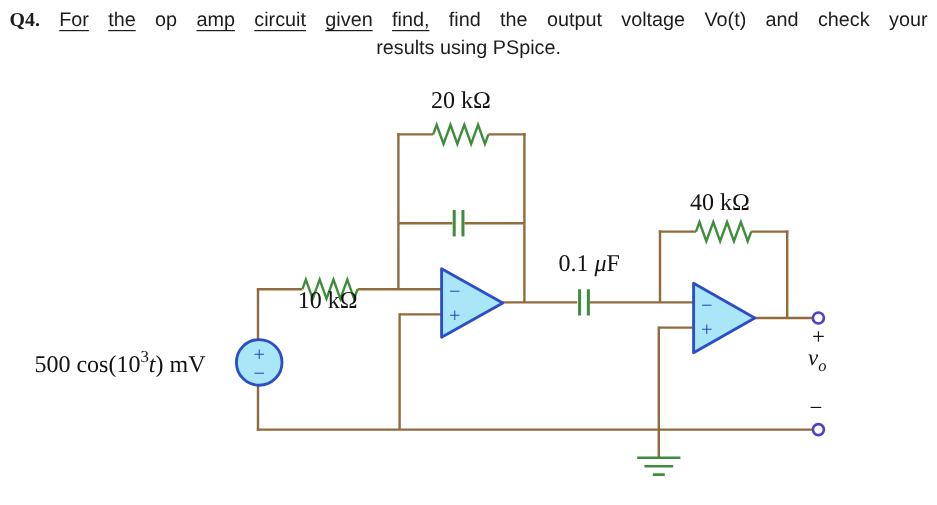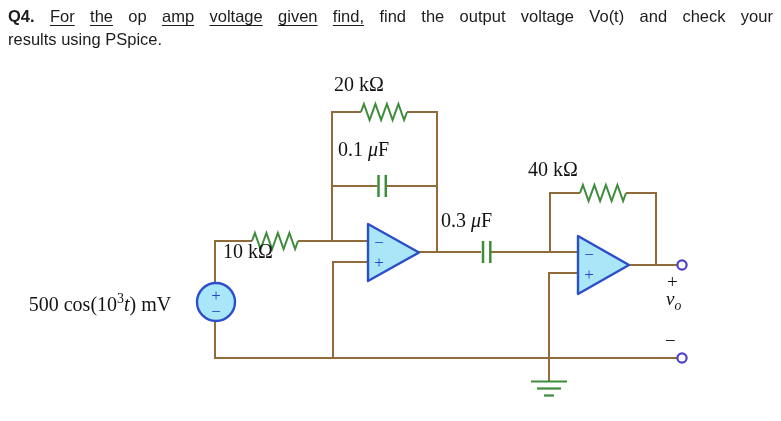--- a/index.html
+++ b/index.html
@@ -3,40 +3,40 @@
 <meta charset="utf-8">
 <style>
   html,body { margin:0; padding:0; }
   body {
     width:781px; height:421px; position:relative; background:#ffffff;
     font-family:"Liberation Sans", sans-serif; overflow:hidden;
   }
   .header { position:absolute; left:8px; top:5px; width:765px; color:#1c1c1c;
             font-size:16.5px; line-height:1.4; }
   .line1 { margin:0; text-align:justify; text-align-last:justify; }
-  .line2 { margin:0; }
-  .qbold { font-weight:bold; }
+  .line2 { margin:0;text-align:center; }
+  .qbold { font-weight:bold;font-family:Liberation Serif, serif; }
   .sq { text-decoration-line:underline; text-decoration-style:wavy;
         text-decoration-color:#4646cf; text-decoration-thickness:1px;
         text-underline-offset:3px;text-decoration:underline; }
   .stage { position:absolute; left:0; top:0; width:781px; height:421px; }
   svg.circuit { position:absolute; left:0; top:0; }
   .clabel { position:absolute; font-family:"Liberation Serif", serif;
-            font-size:20px; color:#131313; text-align:left; white-space:nowrap;
+            font-size:20px; color:#131313; text-align:center; white-space:nowrap;
             line-height:1.05; }
   .clabel sup { font-size:0.7em; }
   .clabel sub { font-size:0.72em; }
   .src-label { text-align:center; }
   .ital { font-style:italic; }
 </style>
 </head>
 <body>
 
 <div class="header">
-  <p class="line1"><span class="qbold">Q4.</span> <span class="sq">For</span> <span class="sq">the</span> <span>op</span> <span class="sq">amp</span> <span class="sq">voltage</span> <span class="sq">given</span> <span class="sq">find,</span> <span>find the output voltage Vo(t) and check your</span></p>
+  <p class="line1"><span class="qbold">Q4.</span> <span class="sq">For</span> <span class="sq">the</span> <span>op</span> <span class="sq">amp</span> <span class="sq">circuit</span> <span class="sq">given</span> <span class="sq">find,</span> <span>find the output voltage Vo(t) and check your</span></p>
   <p class="line2">results using PSpice.</p>
 </div>
 
 <div class="stage">
 
 <svg class="circuit" width="781" height="421" viewBox="0 0 781 421">
 
   <g stroke="#926B3B" stroke-width="2" fill="none">
     <line x1="215" y1="241" x2="215" y2="284"></line>
     <line x1="215" y1="321" x2="215" y2="359"></line>
@@ -101,27 +101,26 @@
   </g>
 
   <g fill="#ffffff" stroke="#4B42C6" stroke-width="2.2">
     <circle cx="682" cy="265" r="4.6"></circle>
     <circle cx="682" cy="358" r="4.6"></circle>
   </g>
 </svg>
 
   <div class="clabel" style="left:334px; top:74px; width:100px;">20 kΩ</div>
 
-  <div class="clabel" style="left:338px; top:139px; width:100px;"><span>0.1 </span><span class="ital">μ</span><span>F</span></div>
 
   <div class="clabel" style="left:223px; top:206px; width:100px;margin-top:35px;">10 kΩ</div>
 
-  <div class="clabel" style="left:441px; top:210px; width:100px;"><span>0.3 </span><span class="ital">μ</span><span>F</span></div>
+  <div class="clabel" style="left:441px; top:210px; width:100px;"><span>0.1 </span><span class="ital">μ</span><span>F</span></div>
 
-  <div class="clabel" style="left:528px; top:159px; width:100px;">40 kΩ</div>
+  <div class="clabel" style="left:550px; top:159px; width:100px;">40 kΩ</div>
 
   <div class="clabel src-label" style="left:8px; top:292px; width:184px;"><span>500 cos(10</span><sup>3</sup><span class="ital">t</span><span>) mV</span></div>
 
   <div class="clabel" style="left:667px; top:272px; width:30px; font-size:19px;">+</div>
 
   <div class="clabel" style="left:666px; top:289px; width:30px; font-size:19px;"><span class="ital">v</span><sub><span class="ital">o</span></sub></div>
 
   <div class="clabel" style="left:665px; top:331px; width:30px; font-size:19px;">−</div>
 </div>
 

